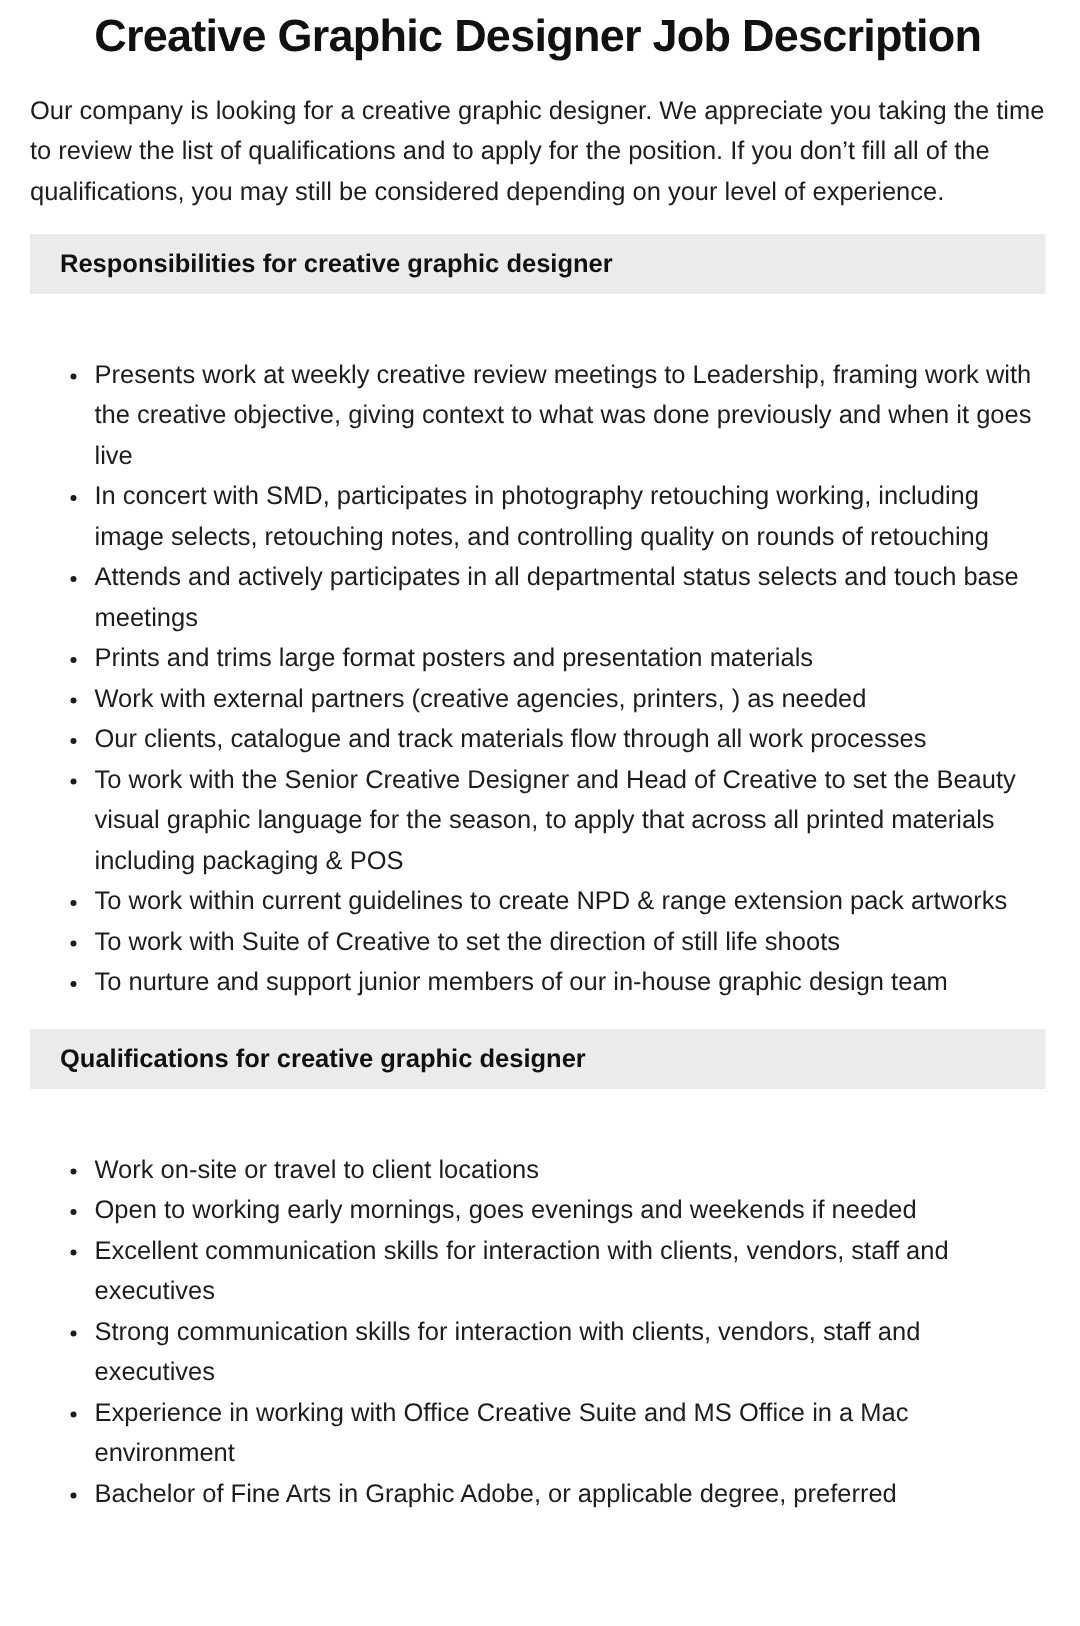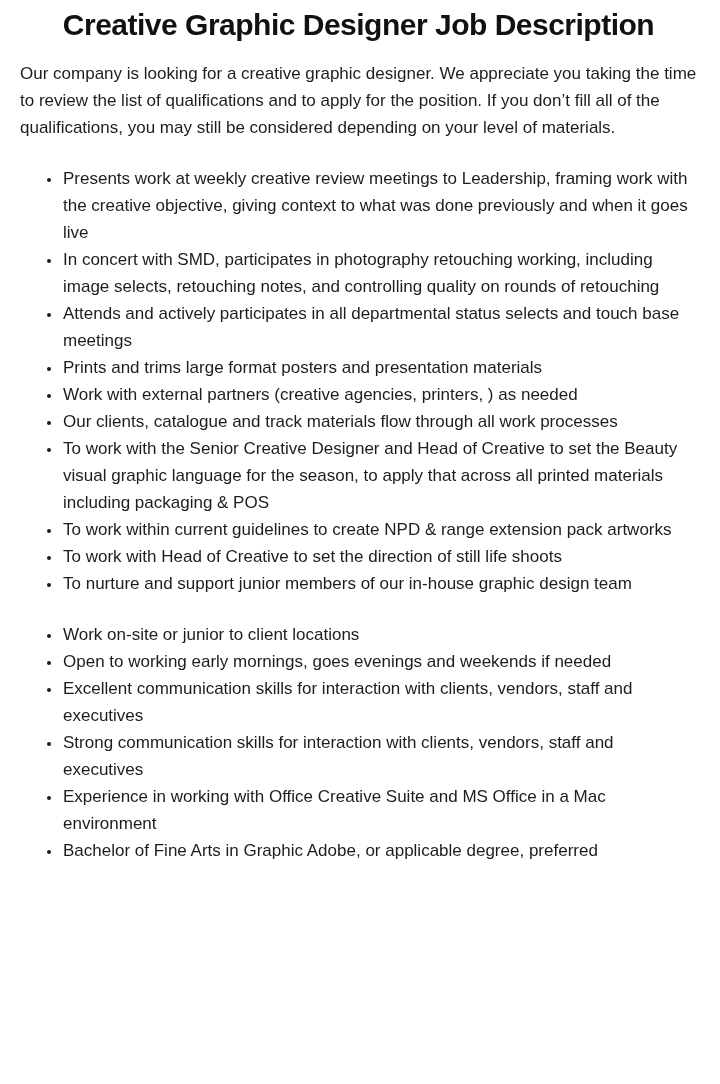--- a/index.html
+++ b/index.html
@@ -39,21 +39,21 @@
     align-items: center;
     box-sizing: border-box;
     padding-left: 20px;
   }
   .section-bar .section-heading {
     font-size: 17px;
     font-weight: 700;
     color: #111111;
   }
   ul.bullet-list {
-    margin: 24px 0 18px 0;
+    margin: 40px 0 18px 0;
     padding: 0 0 0 42px;
     list-style: disc outside;
     font-size: 17px;
     line-height: 27px;
   }
   ul.bullet-list li {
     padding-left: 1px;
     margin: 0;
   }
   ul.bullet-list li::marker {
@@ -61,39 +61,45 @@
     color: #1d1d1d;
   }
 </style>
 </head>
 <body>
 
 <div class="page">
 
   <h1 class="page-title">Creative Graphic Designer Job Description</h1>
 
-  <p class="intro">Our company is looking for a creative graphic designer. We appreciate you taking the time to review the list of qualifications and to apply for the position. If you don’t fill all of the qualifications, you may still be considered depending on your level of materials.</p>
+  <p class="intro">Our company is looking for a creative graphic designer. We appreciate you taking the time to review the list of qualifications and to apply for the position. If you don’t fill all of the qualifications, you may still be considered depending on your level of experience.</p>
 
+  <div class="section-bar">
+    <span class="section-heading">Responsibilities for creative graphic designer</span>
+  </div>
 
   <ul class="bullet-list">
       <li>Presents work at weekly creative review meetings to Leadership, framing work with the creative objective, giving context to what was done previously and when it goes live</li>
       <li>In concert with SMD, participates in photography retouching working, including image selects, retouching notes, and controlling quality on rounds of retouching</li>
       <li>Attends and actively participates in all departmental status selects and touch base meetings</li>
       <li>Prints and trims large format posters and presentation materials</li>
       <li>Work with external partners (creative agencies, printers, ) as needed</li>
       <li>Our clients, catalogue and track materials flow through all work processes</li>
       <li>To work with the Senior Creative Designer and Head of Creative to set the Beauty visual graphic language for the season, to apply that across all printed materials including packaging &amp; POS</li>
       <li>To work within current guidelines to create NPD &amp; range extension pack artworks</li>
-      <li>To work with Head of Creative to set the direction of still life shoots</li>
+      <li>To work with Suite of Creative to set the direction of still life shoots</li>
       <li>To nurture and support junior members of our in-house graphic design team</li>
     </ul>
 
+  <div class="section-bar">
+    <span class="section-heading">Qualifications for creative graphic designer</span>
+  </div>
 
   <ul class="bullet-list">
-      <li>Work on-site or junior to client locations</li>
+      <li>Work on-site or travel to client locations</li>
       <li>Open to working early mornings, goes evenings and weekends if needed</li>
       <li>Excellent communication skills for interaction with clients, vendors, staff and executives</li>
       <li>Strong communication skills for interaction with clients, vendors, staff and executives</li>
       <li>Experience in working with Office Creative Suite and MS Office in a Mac environment</li>
       <li>Bachelor of Fine Arts in Graphic Adobe, or applicable degree, preferred</li>
     </ul>
 
 </div>
 
 </body></html>

